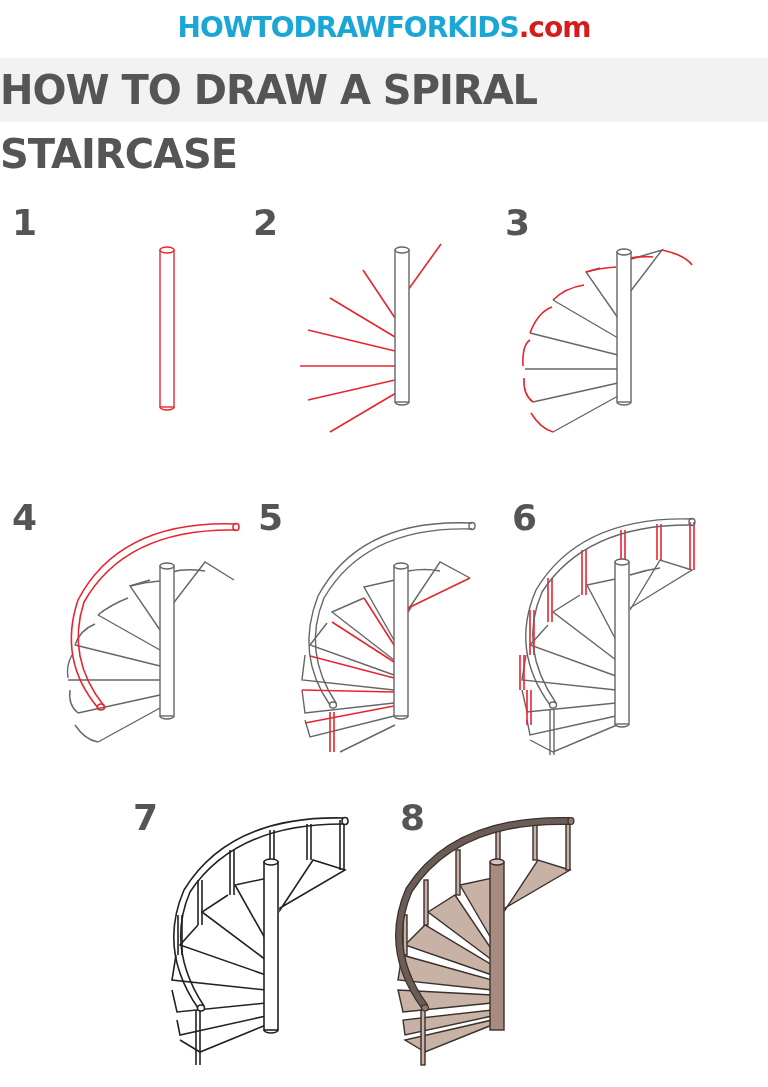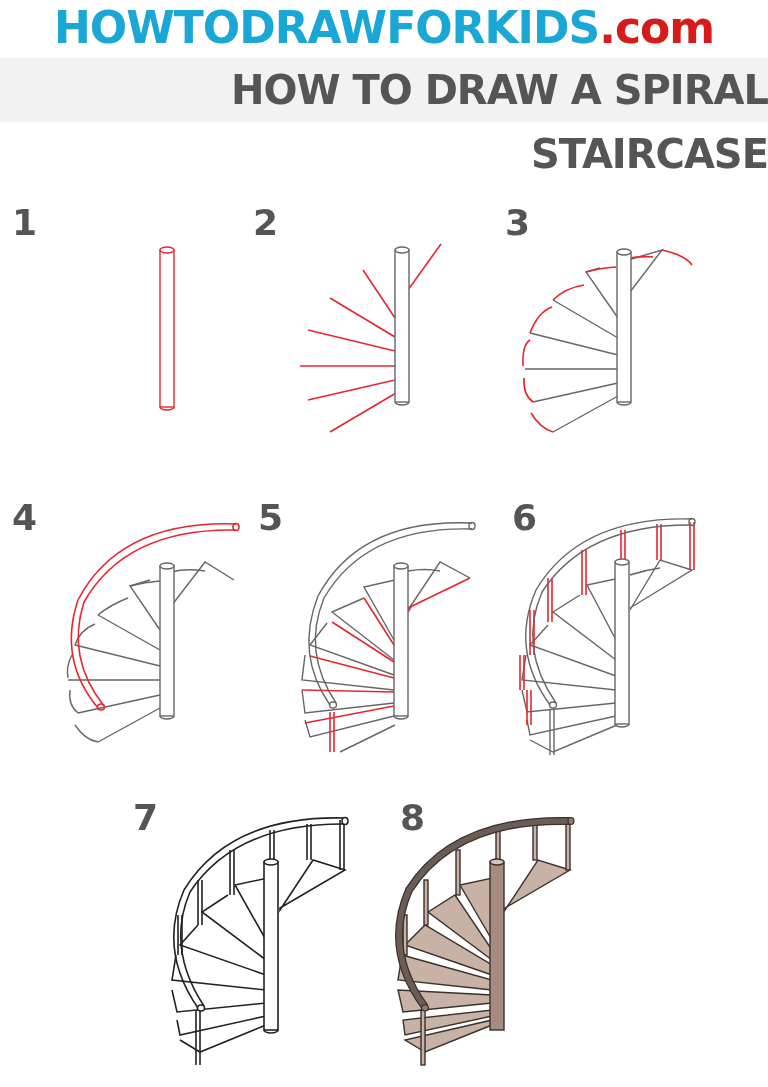--- a/index.html
+++ b/index.html
@@ -1,20 +1,20 @@
 <!DOCTYPE html>
 <html><head>
 <meta charset="utf-8">
 <style>
   html,body{margin:0;padding:0;background:#fff;}
   body{width:768px;height:1087px;position:relative;overflow:hidden;font-family:"DejaVu Sans",sans-serif;}
-  .site{position:absolute;left:0;top:0;width:768px;height:56px;text-align:center;font-weight:bold;font-size:44px;line-height:56px;letter-spacing:-1px;}
+  .site{position:absolute;left:0;top:0;width:768px;height:56px;text-align:center;font-weight:bold;font-size:28px;line-height:56px;letter-spacing:-1px;}
   .site .brand{color:#1aa7d6;}
   .site .tld{color:#d61b1b;}
-  .titlebar{position:absolute;left:0;top:58px;width:768px;height:64px;background:#f2f2f2;text-align:right;}
+  .titlebar{position:absolute;left:0;top:58px;width:768px;height:64px;background:#f2f2f2;text-align:left;}
   .titlebar span{font-weight:bold;font-size:40px;line-height:64px;color:#555;letter-spacing:-1px;}
   .stepnum{position:absolute;font-weight:bold;font-size:36px;color:#555;line-height:1;}
   svg.step{position:absolute;overflow:visible;}
   .g{stroke:#666;fill:none;stroke-width:1.4;}
   .r{stroke:#e8252f;fill:none;stroke-width:1.6;}
   .k{stroke:#222;fill:none;stroke-width:1.6;}
   .pole-r{stroke:#e8252f;fill:#fff;stroke-width:1.4;}
   .pole-g{stroke:#666;fill:#fff;stroke-width:1.4;}
 </style>
 </head>

